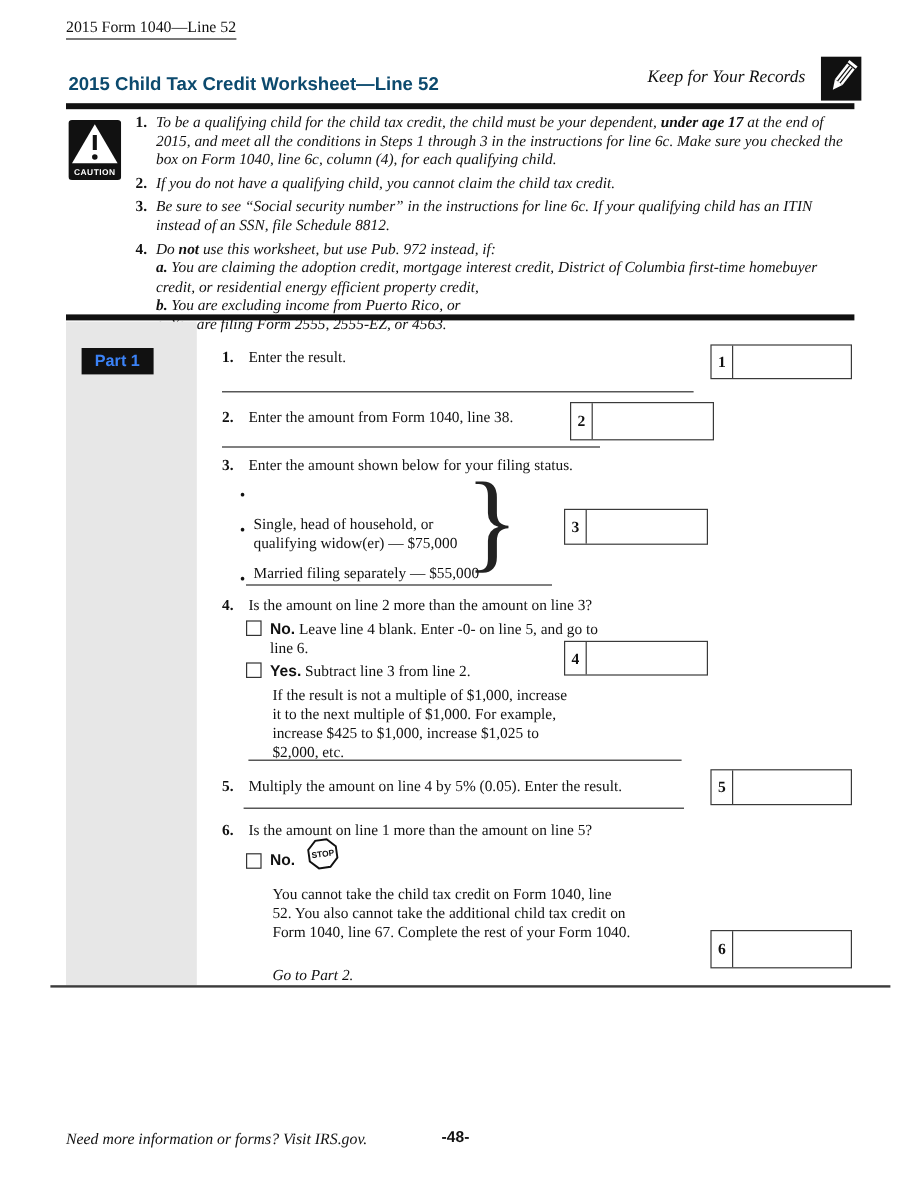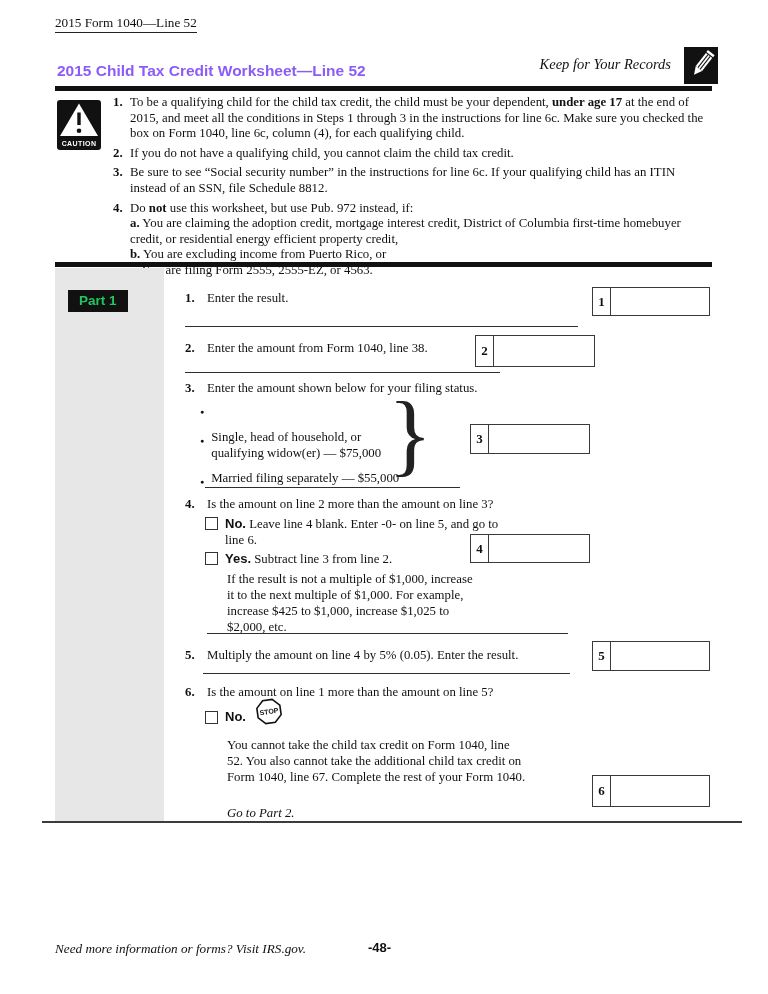--- a/index.html
+++ b/index.html
@@ -8,38 +8,38 @@
     position:relative; width:768px; height:994px; background:#fff;
     font-family:"Liberation Serif","DejaVu Serif",serif; color:#111;
     font-size:12.8px; overflow:hidden;
   }
   .runhead {
     position:absolute; left:55px; top:15px; font-size:13.2px;
     border-bottom:1px solid #222; padding-bottom:1px;
   }
   .title {
     position:absolute; left:57px; top:62px; font-family:"Liberation Sans","DejaVu Sans",sans-serif;
-    font-size:15.5px; font-weight:bold; color:#8b5cf6;
+    font-size:15.5px; font-weight:bold; color:#0c4a6e;
   }
   .keep {
     position:absolute; right:97px; top:56px; font-style:italic; font-size:14.5px;
   }
   .pencilbox { position:absolute; left:684px; top:47px; width:34px; height:37px; }
   .rule { position:absolute; left:55px; width:657px; height:5px; background:#111; }
   .rule-top { top:86px; }
   .rule-mid { top:262px; }
   .cicon { position:absolute; left:57px; top:100px; }
   .clist { position:absolute; left:113px; top:95px; width:599px; }
   .citem { display:flex; margin-bottom:4px; line-height:15.6px; }
   .cnum { font-weight:bold; width:17px; flex-shrink:0; }
-  .ctext { flex:1; }
+  .ctext { flex:1;font-style:italic; }
   .part1 { position:absolute; left:0; top:268px; width:768px; height:553px; }
   .sidebar { position:absolute; left:55px; top:0; width:109px; height:100%; background:#e7e7e7; }
   .badge {
-    position:absolute; left:13px; top:22px; background:#111; color:#22c55e;
+    position:absolute; left:13px; top:22px; background:#111; color:#3b82f6;
     font-family:"Liberation Sans","DejaVu Sans",sans-serif; font-weight:bold; font-size:13.5px;
     padding:3px 11px 4px 11px;
   }
   .item { position:absolute; display:flex; line-height:16px; }
   .inum { font-weight:bold; width:22px; flex-shrink:0; }
   .itext { flex:1; }
   .blank {
     display:inline-block; width:60px; height:11px; border-bottom:1.2px solid #222;
     margin:0 4px -1px 4px;
   }

